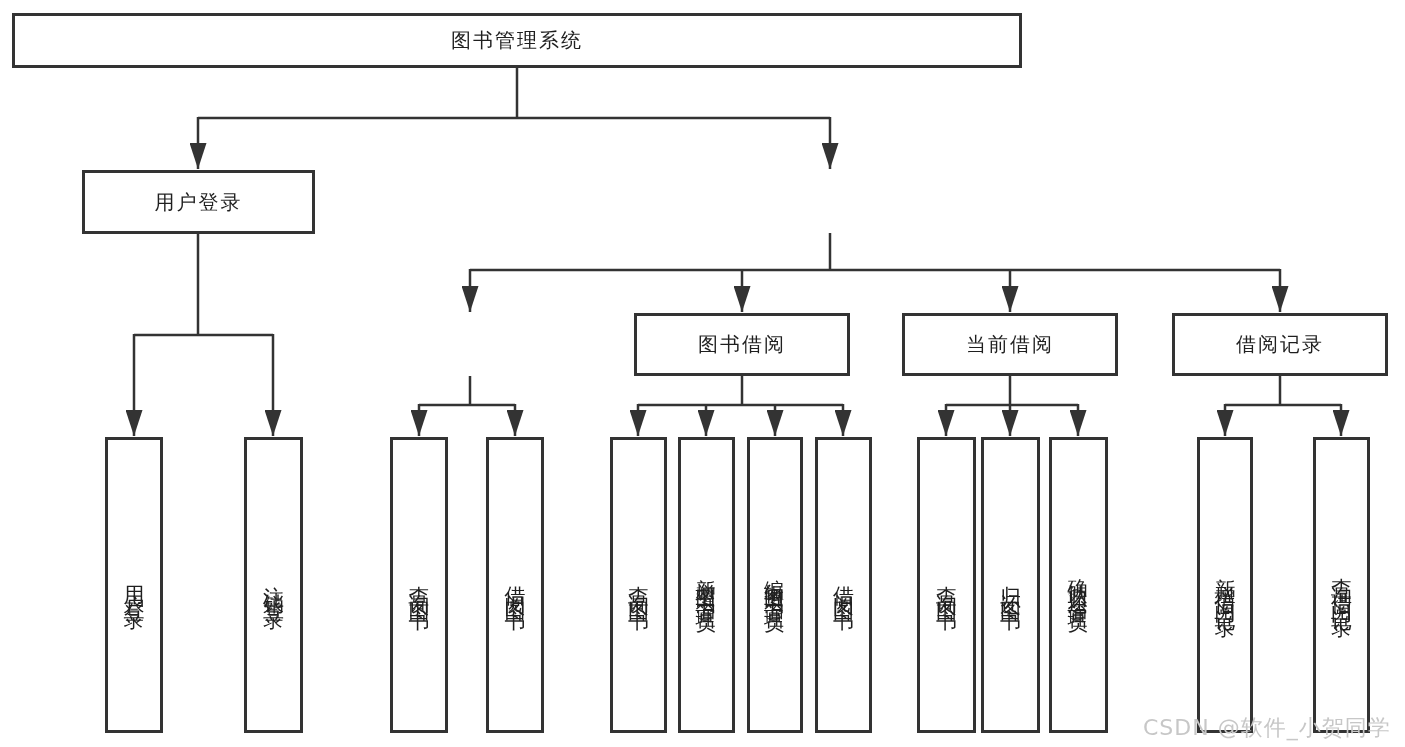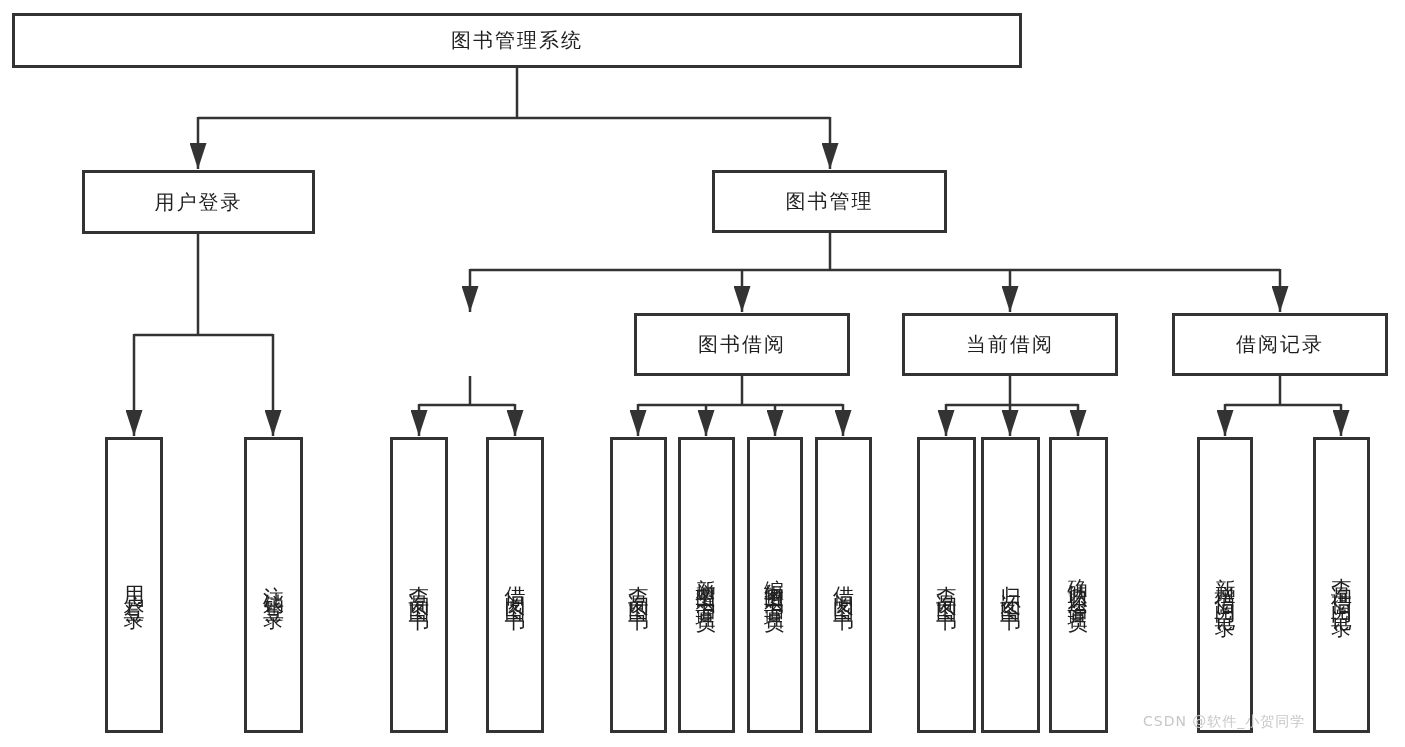--- a/index.html
+++ b/index.html
@@ -40,21 +40,21 @@
     writing-mode: vertical-rl;
     font-size: 21px;
     letter-spacing: 8px;
     white-space: normal;
   }
   .leaf.dense { letter-spacing: 5px; font-size: 20px; }
   .watermark {
     position: absolute;
     left: 1143px;
     top: 713px;
-    font-size: 14px;
+    font-size: 22px;
     letter-spacing: 1px;
     color: var(--watermark);
     z-index: 5;
     white-space: nowrap;
   }
 </style>
 </head>
 <body>
 
 <div class="canvas">
@@ -102,21 +102,20 @@
     <line x1="946" y1="404" x2="946" y2="436" marker-end="url(#arw)"></line>
     <line x1="1010" y1="404" x2="1010" y2="436" marker-end="url(#arw)"></line>
     <line x1="1078" y1="404" x2="1078" y2="436" marker-end="url(#arw)"></line>
     <line x1="1225" y1="404" x2="1225" y2="436" marker-end="url(#arw)"></line>
     <line x1="1341" y1="404" x2="1341" y2="436" marker-end="url(#arw)"></line>
   </svg>
 
   <div class="box" style="left:12px; top:13px; width:1010px; height:55px;">图书管理系统</div>
 
   <div class="box" style="left:82px; top:170px; width:233px; height:64px;">用户登录</div>
-  <div class="box" style="left:712px; top:170px; width:235px; height:63px;">图书管理</div>
 
   <div class="box" style="left:902px; top:313px; width:216px; height:63px;">当前借阅</div>
   <div class="box" style="left:634px; top:313px; width:216px; height:63px;">图书借阅</div>
   <div class="box" style="left:1172px; top:313px; width:216px; height:63px;">借阅记录</div>
 
   <div class="box leaf" style="left:105px; top:437px; width:58px; height:296px;">用户登录</div>
   <div class="box leaf" style="left:244px; top:437px; width:59px; height:296px;">注销登录</div>
 
   <div class="box leaf" style="left:390px; top:437px; width:58px; height:296px;">查询图书</div>
   <div class="box leaf" style="left:486px; top:437px; width:58px; height:296px;">借阅图书</div>

